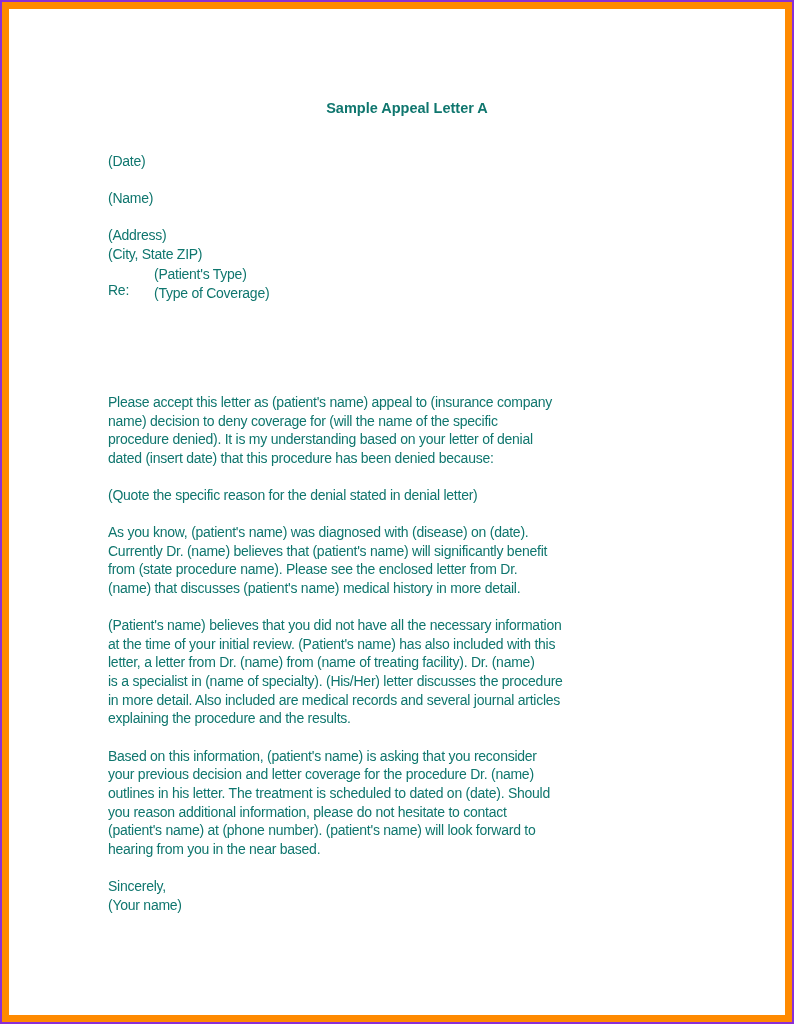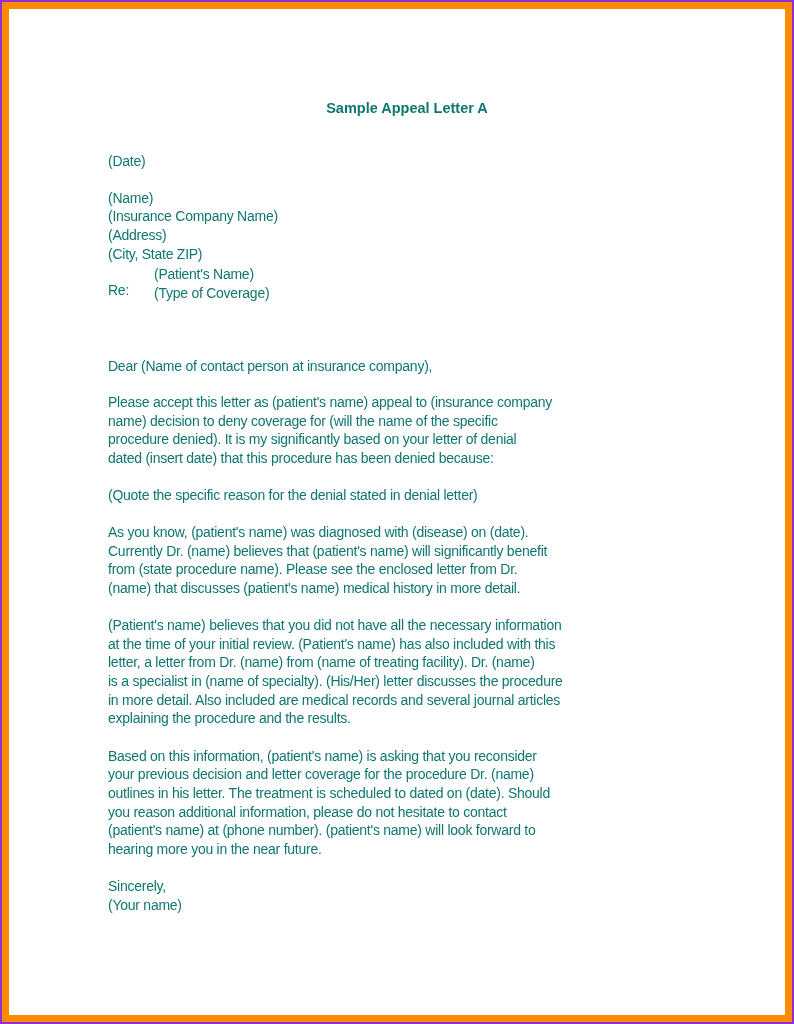--- a/index.html
+++ b/index.html
@@ -39,34 +39,32 @@
 
 <div class="frame">
   <div class="page">
     <div class="doc">
 
       <div class="title">Sample Appeal Letter A</div>
 
       <div class="line" style="top:127px">(Date)</div>
 
       <div class="line" style="top:164px">(Name)</div>
-      <div class="line" style="top:182px">(Insurance Company Name)</div>
       <div class="line" style="top:201px">(Address)</div>
       <div class="line" style="top:220px">(City, State ZIP)</div>
 
       <div class="line" style="top:256px">Re:</div>
-      <div class="re-line" style="top:256px">(Patient's Name)</div>
+      <div class="re-line" style="top:256px">(Patient's Type)</div>
       <div class="re-line" style="top:275px">(Type of Coverage)</div>
 
-      <div class="line" style="top:332px">Dear (Name of contact person at insurance company),</div>
 
       <div>
         <div class="line" style="top:368px">Please accept this letter as (patient's name) appeal to (insurance company</div>
         <div class="line" style="top:387px">name) decision to deny coverage for (will the name of the specific</div>
-        <div class="line" style="top:405px">procedure denied). It is my significantly based on your letter of denial</div>
+        <div class="line" style="top:405px">procedure denied). It is my understanding based on your letter of denial</div>
         <div class="line" style="top:424px">dated (insert date) that this procedure has been denied because:</div>
       </div>
 
       <div>
         <div class="line" style="top:461px">(Quote the specific reason for the denial stated in denial letter)</div>
       </div>
 
       <div>
         <div class="line" style="top:498px">As you know, (patient's name) was diagnosed with (disease) on (date).</div>
         <div class="line" style="top:517px">Currently Dr. (name) believes that (patient's name) will significantly benefit</div>
@@ -82,21 +80,21 @@
         <div class="line" style="top:666px">in more detail. Also included are medical records and several journal articles</div>
         <div class="line" style="top:684px">explaining the procedure and the results.</div>
       </div>
 
       <div>
         <div class="line" style="top:722px">Based on this information, (patient's name) is asking that you reconsider</div>
         <div class="line" style="top:740px">your previous decision and letter coverage for the procedure Dr. (name)</div>
         <div class="line" style="top:759px">outlines in his letter. The treatment is scheduled to dated on (date). Should</div>
         <div class="line" style="top:778px">you reason additional information, please do not hesitate to contact</div>
         <div class="line" style="top:796px">(patient's name) at (phone number). (patient's name) will look forward to</div>
-        <div class="line" style="top:815px">hearing more you in the near future.</div>
+        <div class="line" style="top:815px">hearing from you in the near based.</div>
       </div>
 
       <div class="line" style="top:852px">Sincerely,</div>
       <div class="line" style="top:871px">(Your name)</div>
 
     </div>
   </div>
 </div>
 
 </body></html>

